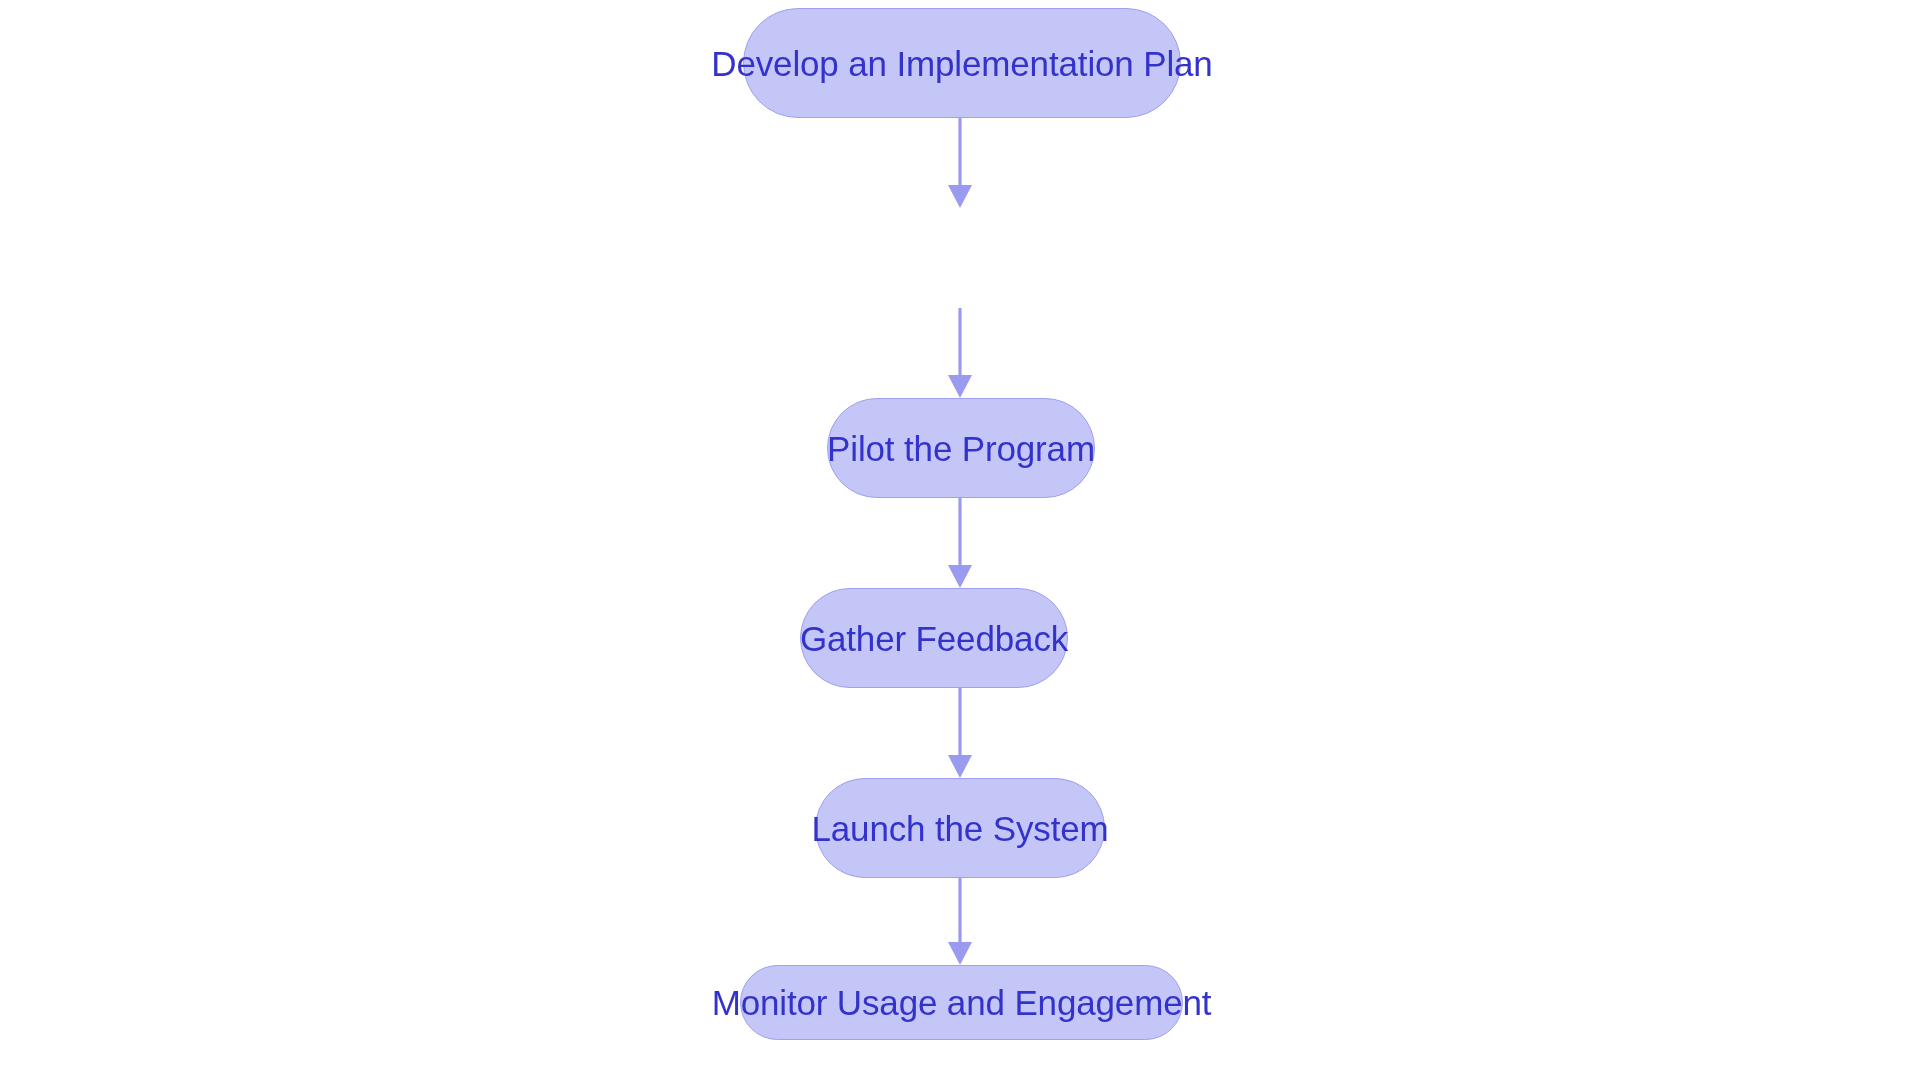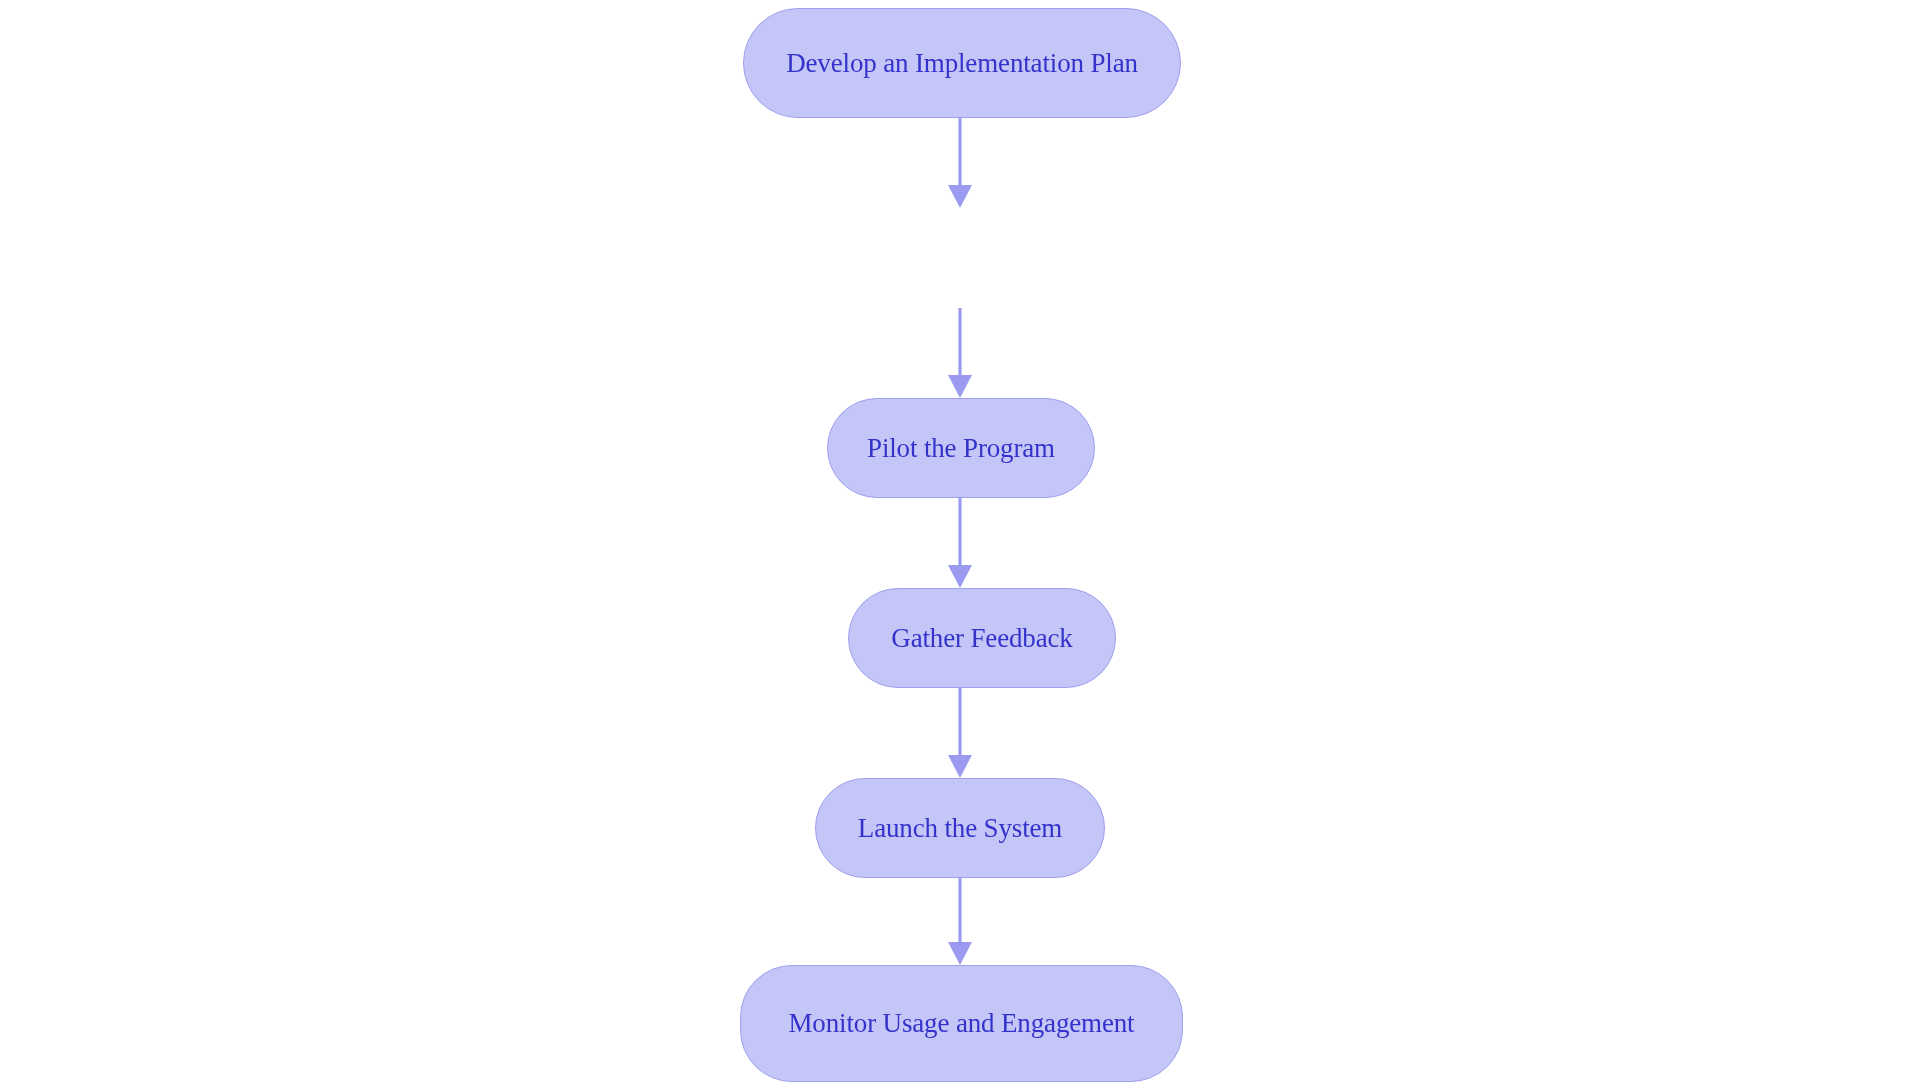--- a/index.html
+++ b/index.html
@@ -50,22 +50,22 @@
     align-items: center;
     justify-content: center;
     background: #c5c6f8;
     border: 1.6px solid #9fa0ee;
     border-radius: 56px;
     cursor: default;
   }
 
   .flow-node-label {
     color: #3333cc;
-    font-family: Liberation Serif, serif;
-    font-size: 27px;
+    font-family: Liberation Sans, sans-serif;
+    font-size: 35px;
     font-weight: 400;
     letter-spacing: -0.15px;
     white-space: nowrap;
     line-height: 1;
     user-select: none;
   }
 </style>
 </head>
 <body>
 
@@ -94,24 +94,24 @@
       </g>
     </svg>
 
   <div id="node-layer">
       <div class="flow-node" style="left: 743px; top: 8px; width: 438px; height: 110px; border-radius: 55px; background: rgb(197, 198, 248); border-color: rgb(159, 160, 238);">
         <span class="flow-node-label" style="color: rgb(51, 51, 204);">Develop an Implementation Plan</span>
       </div>
       <div class="flow-node" style="left: 827px; top: 398px; width: 268px; height: 100px; border-radius: 50px; background: rgb(197, 198, 248); border-color: rgb(159, 160, 238);">
         <span class="flow-node-label" style="color: rgb(51, 51, 204); text-align: center;">Pilot the Program</span>
       </div>
-      <div class="flow-node" style="left: 848px; top: 588px; width: 268px; height: 100px; border-radius: 50px; background: rgb(197, 198, 248); border-color: rgb(159, 160, 238);">
+      <div class="flow-node" style="left: 800px; top: 588px; width: 268px; height: 100px; border-radius: 50px; background: rgb(197, 198, 248); border-color: rgb(159, 160, 238);">
         <span class="flow-node-label" style="color: rgb(51, 51, 204);">Gather Feedback</span>
       </div>
       <div class="flow-node" style="left: 815px; top: 778px; width: 290px; height: 100px; border-radius: 50px; background: rgb(197, 198, 248); border-color: rgb(159, 160, 238); align-items: center;">
         <span class="flow-node-label" style="color: rgb(51, 51, 204);">Launch the System</span>
       </div>
-      <div class="flow-node" style="left: 740px; top: 965px; width: 443px; height: 117px; border-radius: 52px; background: rgb(197, 198, 248); border-color: rgb(159, 160, 238);">
+      <div class="flow-node" style="left: 740px; top: 965px; width: 443px; height: 75px; border-radius: 52px; background: rgb(197, 198, 248); border-color: rgb(159, 160, 238);">
         <span class="flow-node-label" style="color: rgb(51, 51, 204);">Monitor Usage and Engagement</span>
       </div>
     </div>
 
 </div>
 
 </body></html>

